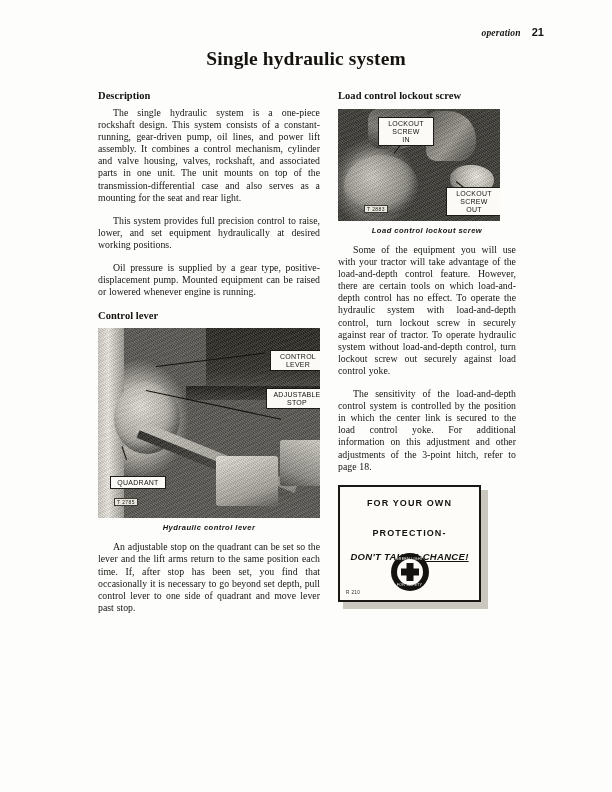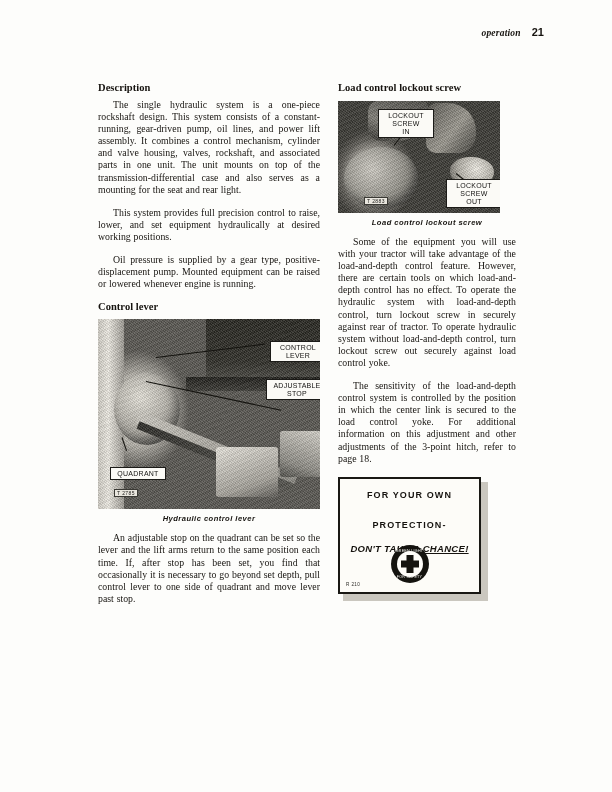--- a/index.html
+++ b/index.html
@@ -65,21 +65,21 @@
   .col-right {
     position: absolute;
     left: 338px;
     top: 78px;
     width: 178px;
   }
 
   h2.sub {
     font-size: 10.5px;
     font-weight: 700;
-    margin: 4px 0 6px 0;
+    margin: 12px 0 6px 0;
     letter-spacing: .05px;
   }
 
   p.body {
     font-size: 9.8px;
     line-height: 12.1px;
     margin: 0 0 11px 0;
     text-align: justify;
     text-indent: 15px;
     letter-spacing: .02px;
@@ -324,20 +324,21 @@
 </head>
 <body>
 
 <div class="page">
 
   <div class="runhead">
     <span class="runhead-label">operation</span>
     <span class="runhead-page">21</span>
   </div>
 
+  <div class="title">Single hydraulic system</div>
 
   <div class="col-left">
 
     <h2 class="sub">Description</h2>
     <p class="body">The single hydraulic system is a one-piece rockshaft design. This system consists of a constant-running, gear-driven pump, oil lines, and power lift assembly. It combines a control mechanism, cylinder and valve housing, valves, rockshaft, and associated parts in one unit. The unit mounts on top of the transmission-differential case and also serves as a mounting for the seat and rear light.</p>
     <p class="body">This system provides full precision control to raise, lower, and set equipment hydraulically at desired working positions.</p>
     <p class="body">Oil pressure is supplied by a gear type, positive-displacement pump. Mounted equipment can be raised or lowered whenever engine is running.</p>
 
     <h2 class="sub">Control lever</h2>
 

